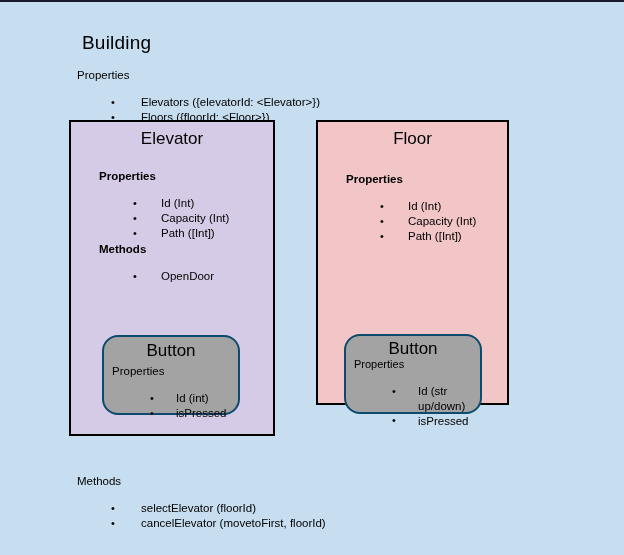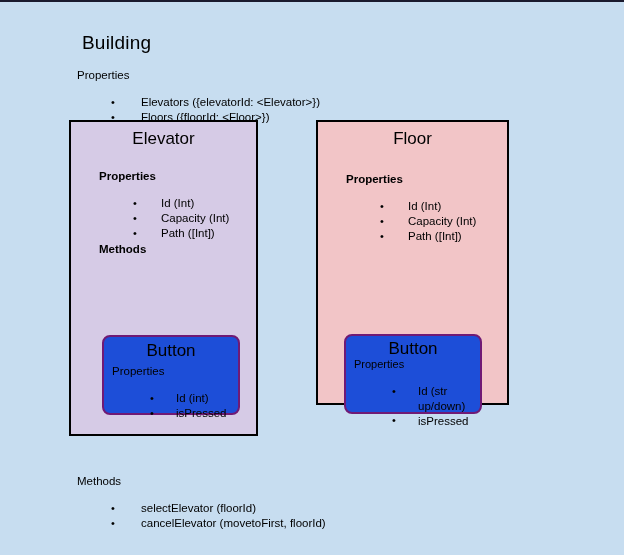--- a/index.html
+++ b/index.html
@@ -90,21 +90,21 @@
     text-align: center;
     font-size: 17px;
     line-height: 21px;
     margin-top: 6px;
     white-space: nowrap;
   }
 
   #elevator-box {
     left: 69px;
     top: 118px;
-    width: 189px;
+    width: 206px;
     height: 316px;
     background: #d6cbe6;
   }
   #floor-box {
     left: 316px;
     top: 118px;
     width: 193px;
     height: 285px;
     background: #f2c5c7;
   }
@@ -121,23 +121,23 @@
   .box-section ul.bullets > li {
     padding-left: 50px;
   }
   .box-section ul.bullets > li::before {
     left: 22px;
   }
 
   
   .button-box {
     position: absolute;
-    border: 2px solid #701a75;
-    border-radius: 8px;
-    background: #1d4ed8;
+    border: 2px solid #0c4a6e;
+    border-radius: 16px;
+    background: #a3a3a3;
     box-sizing: border-box;
   }
   .button-box .btn-title {
     text-align: center;
     font-size: 17px;
     line-height: 20px;
     margin-top: 4px;
     white-space: nowrap;
   }
   .button-box .btn-props {
@@ -193,20 +193,21 @@
       <ul class="bullets">
         <li>Id (Int)</li>
         <li>Capacity (Int)</li>
         <li>Path ([Int])</li>
       </ul>
     </div>
 
     <div class="box-section" id="elevator-methods">
       <div class="section-head bold">Methods</div>
       <ul class="bullets tight">
+        <li>OpenDoor</li>
       </ul>
     </div>
 
     <div class="button-box" id="elevator-button">
       <div class="btn-title">Button</div>
       <div class="btn-props">
         <div class="section-head">Properties</div>
         <ul class="bullets">
           <li>Id (int)</li>
           <li>isPressed</li>

